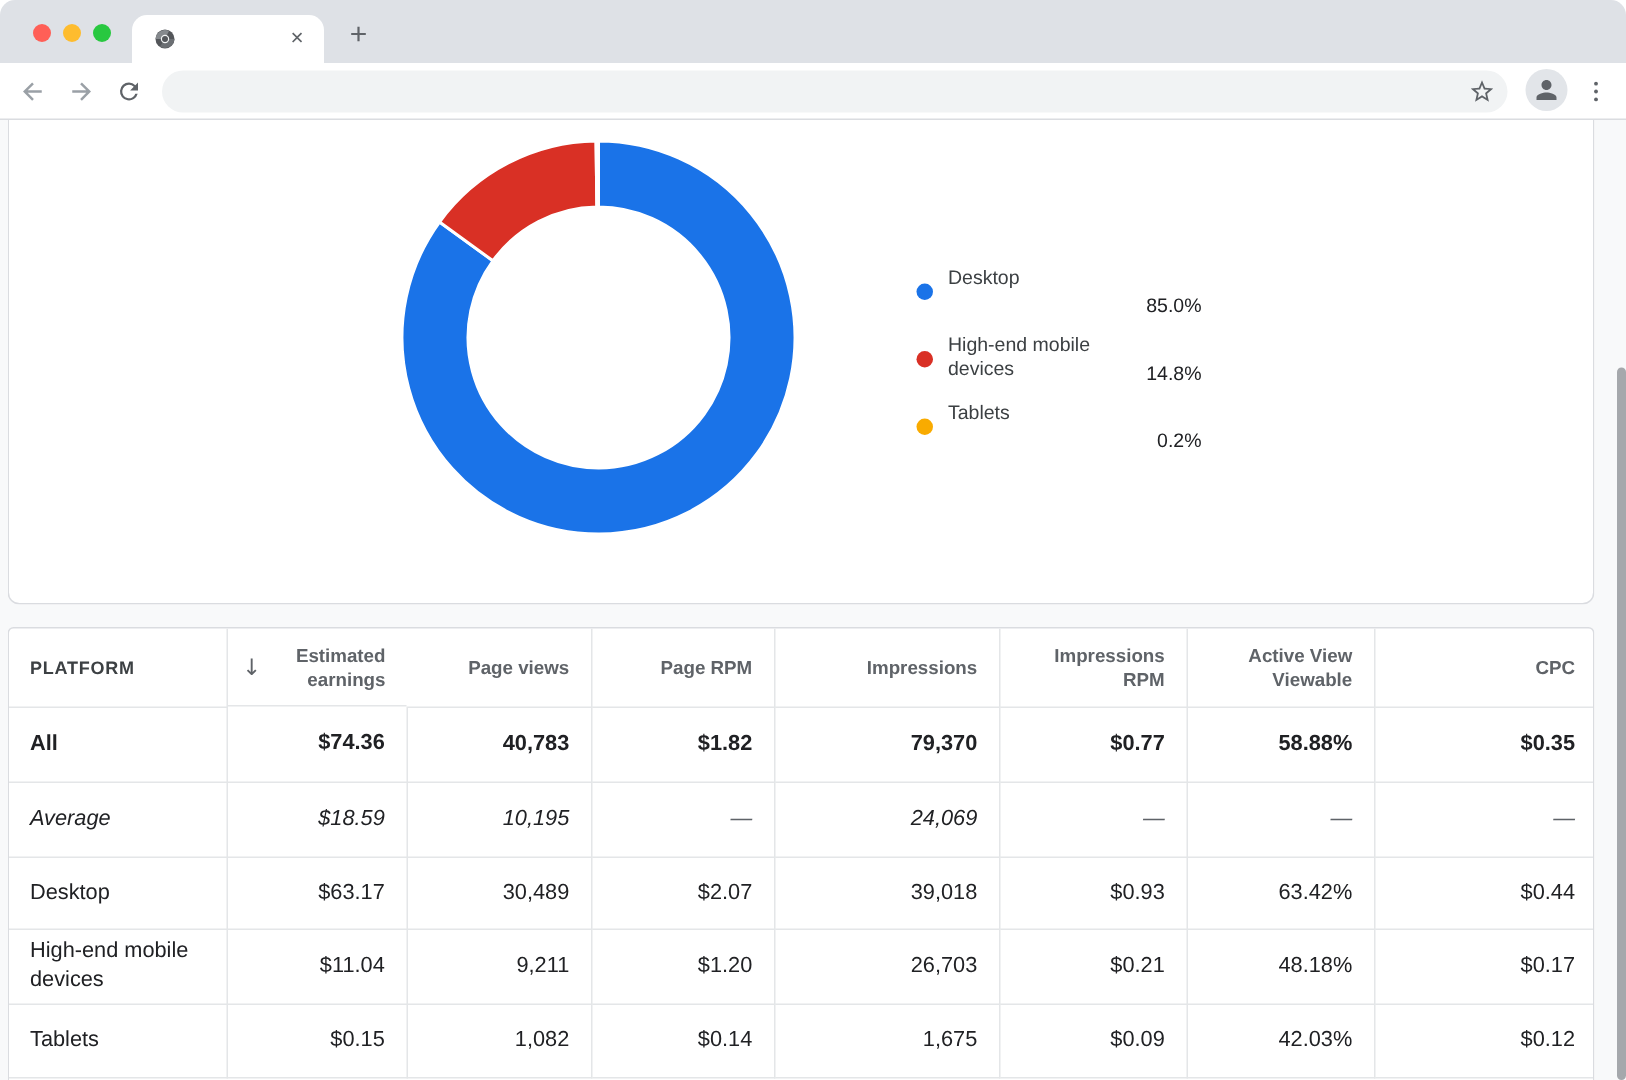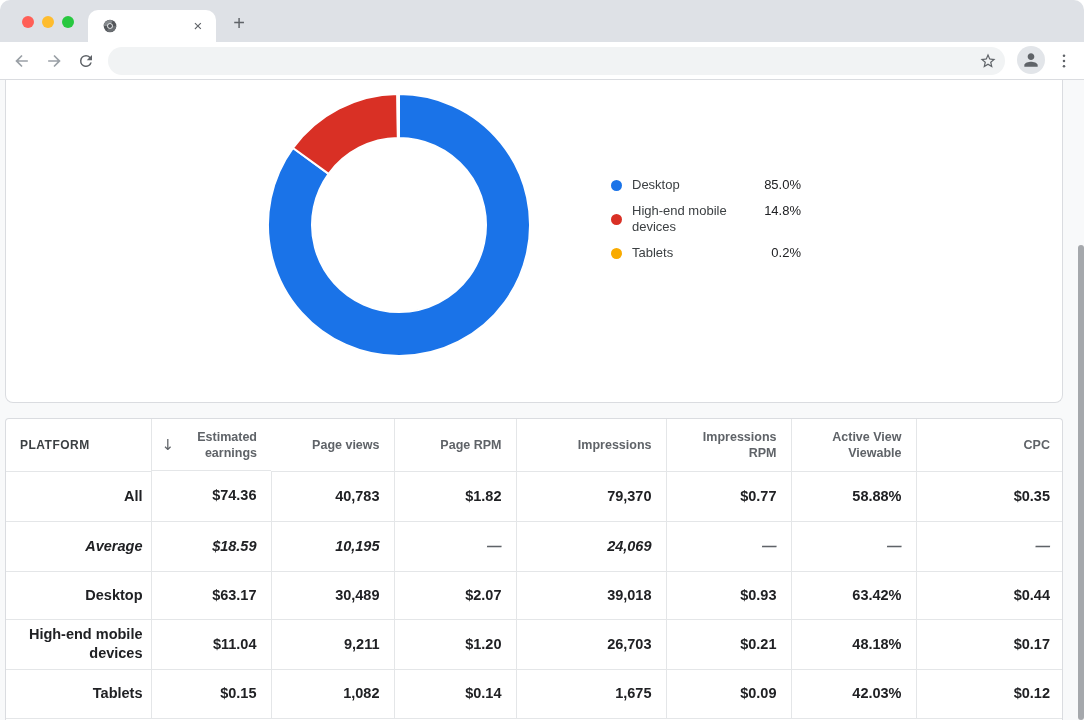--- a/index.html
+++ b/index.html
@@ -31,36 +31,36 @@
 
   
   .content { position:relative; height:640px; background:#F8F9FA; overflow:hidden; }
   .chart-card { position:absolute; left:5px; top:0; width:1058px; height:323px; background:#fff;
                 border:1px solid #DADCE0; border-top:none; border-radius:0 0 8px 8px; }
   .donut-svg { position:absolute; left:253px; top:5px; width:280px; height:280px; }
   .legend { position:absolute; left:605px; top:97px; width:190px; display:flex; flex-direction:column; gap:10px; }
   .legend-entry { display:flex; align-items:flex-start; }
   .legend-dot { width:11px; height:11px; border-radius:50%; margin-right:10px; flex:none; align-self:center; }
   .legend-label { flex:1; font-size:13px; color:#3C4043; line-height:16px; }
-  .legend-value { width:46px; text-align:right; font-size:13px; color:#202124; line-height:16px; }
+  .legend-value { width:46px; text-align:right; font-size:13px; color:#202124; line-height:16px;margin-top:19px; }
 
   .table-card { position:absolute; left:5px; top:338px; width:1058px; height:330px; background:#fff;
                 border:1px solid #DADCE0; border-bottom:none; border-radius:4px 4px 0 0; overflow:hidden; }
   table { width:100%; border-collapse:collapse; table-layout:fixed; }
   th, td { border-right:1px solid #E4E6E8; border-bottom:1px solid #E4E6E8; vertical-align:middle; }
   th:last-child, td:last-child { border-right:none; }
   thead tr { height:52px; }
   th { font-size:12.5px; font-weight:600; color:#5F6368; line-height:16px; }
   th.col-num { text-align:right; padding-right:14px; padding-left:6px; }
   th.col-platform { text-align:left; padding-left:14px; font-size:12px; font-weight:700; color:#3C4043; letter-spacing:0.5px; }
   th.sorted { display:flex; align-items:center; justify-content:space-between; padding-left:10px; height:52px; border-right:none; }
   .sort-arrow { font-size:15px; font-weight:400; color:#5F6368; font-family:"DejaVu Sans",sans-serif; }
   .th-label { text-align:right; }
-  td { font-size:14.5px; color:#202124; line-height:19px;font-weight:bold; }
-  td.cell-label { text-align:right; padding-left:14px; padding-right:8px; }
+  td { font-size:14.5px; color:#202124; line-height:19px; }
+  td.cell-label { text-align:left; padding-left:14px; padding-right:8px; }
   td.cell-num { text-align:right; padding-right:14px; }
   td.cell-dash { color:#5F6368; }
   tr.row-bold td { font-weight:700; }
   tr.row-italic td { font-style:italic; }
 
   .scroll-thumb { position:absolute; right:0; top:165px; width:6px; height:475px; background:#A5A8AC; border-radius:3px; }
 </style>
 </head>
 <body>
 

